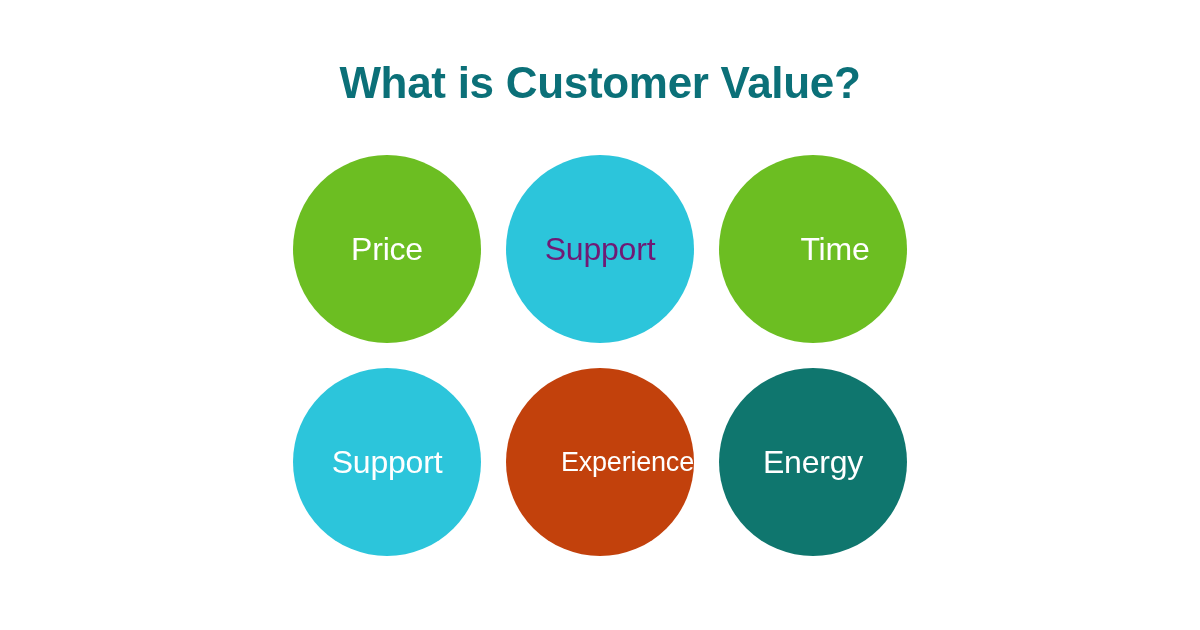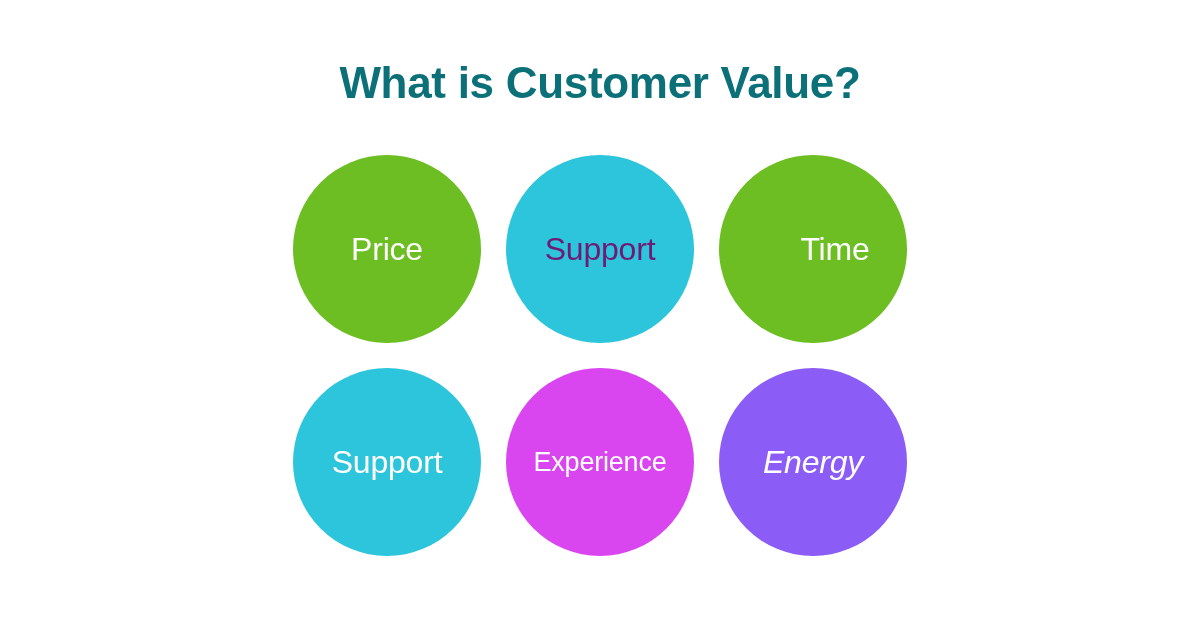--- a/index.html
+++ b/index.html
@@ -93,22 +93,22 @@
     </div>
 
     <div class="bubble" style="background: rgb(108, 190, 34);">
       <span class="label" style="color: rgb(255, 255, 255); margin-left: 44px;">Time</span>
     </div>
 
     <div class="bubble" style="background: rgb(44, 197, 219);">
       <span class="label" style="color: rgb(255, 255, 255);">Support</span>
     </div>
 
-    <div class="bubble" style="background: #d946ef;">
+    <div class="bubble" style="background: #c2410c; justify-content: flex-end;">
       <span class="label small" style="color: rgb(255, 255, 255);">Experience</span>
     </div>
 
-    <div class="bubble" style="background: #8b5cf6; font-style: italic;">
+    <div class="bubble" style="background: #0f766e;">
       <span class="label" style="color: rgb(255, 255, 255);">Energy</span>
     </div>
 
   </div>
 </div>
 
 </body></html>

